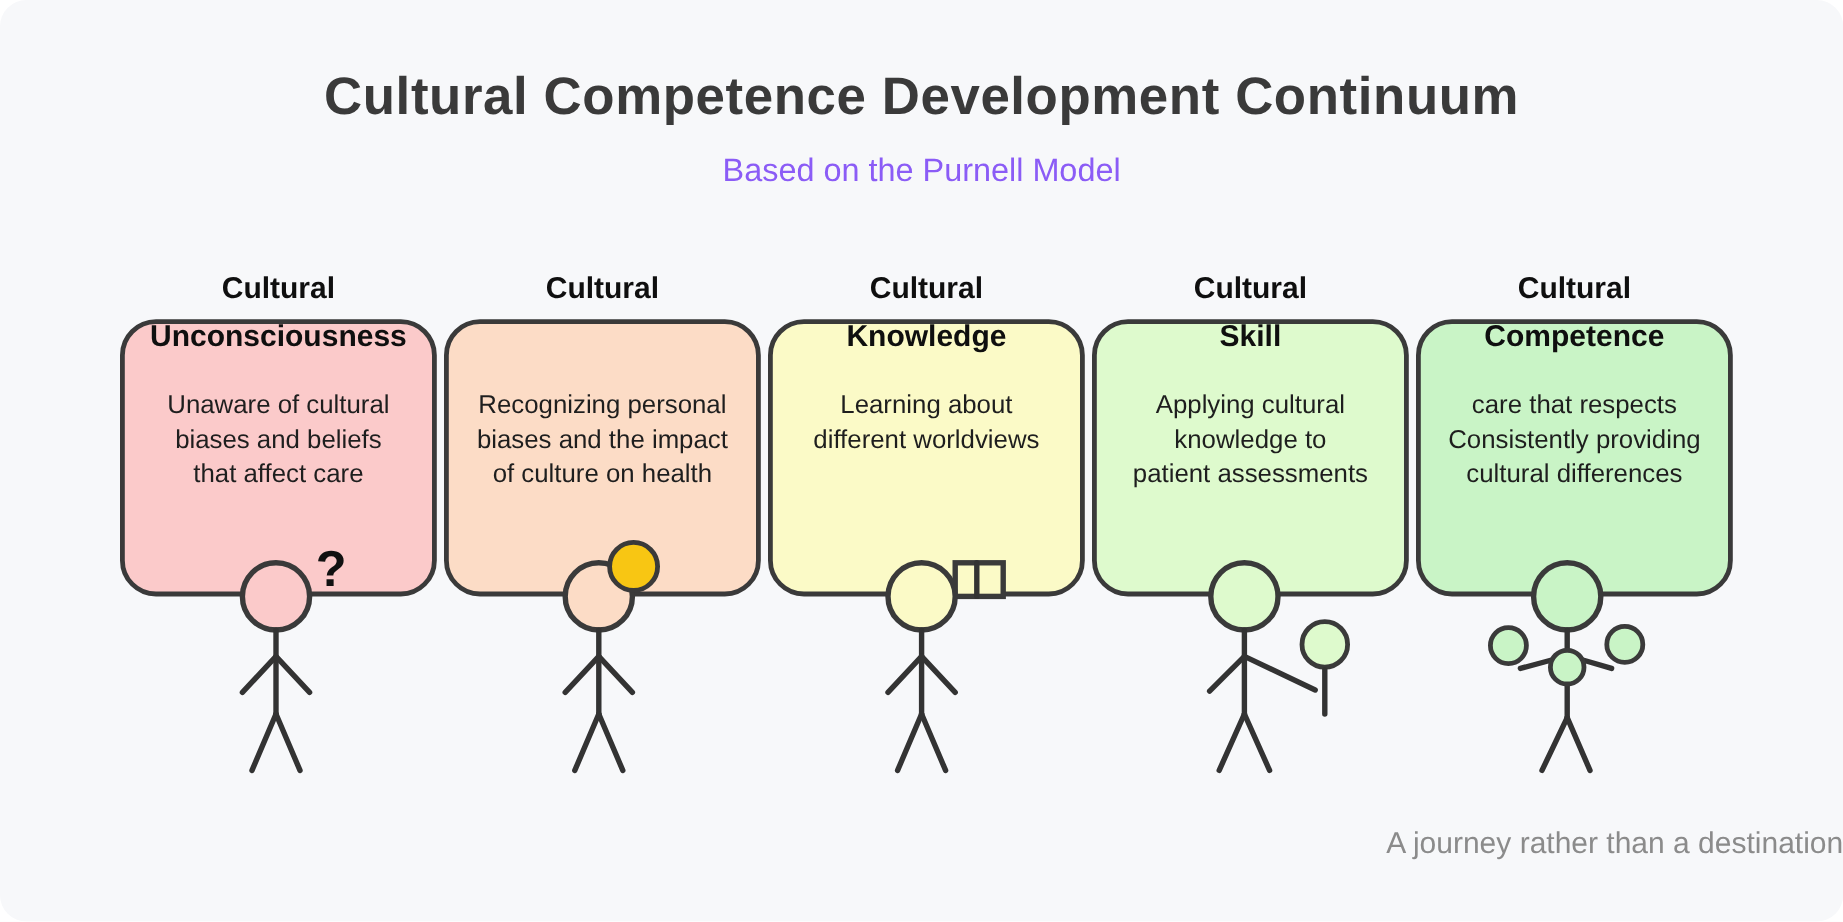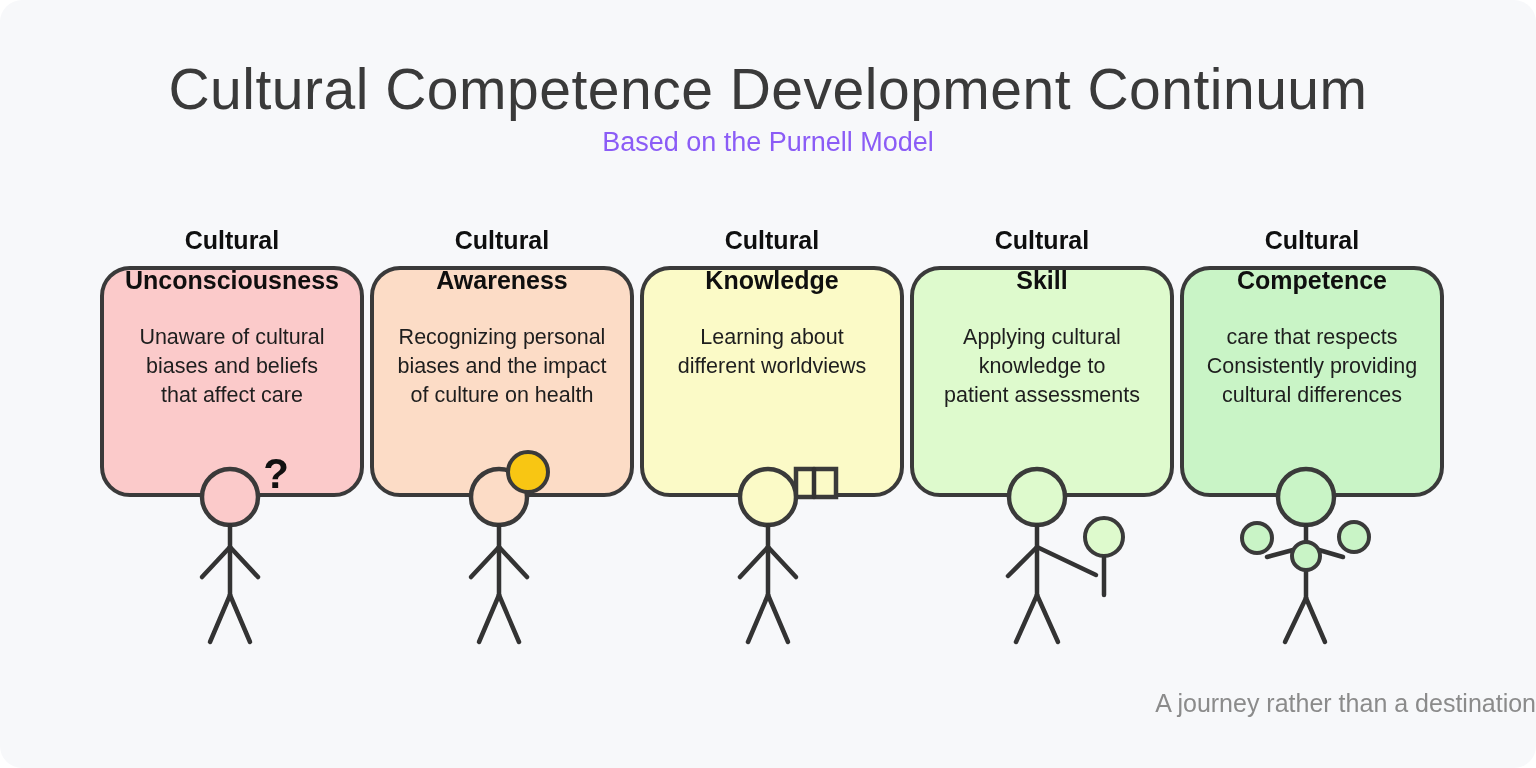--- a/index.html
+++ b/index.html
@@ -3,21 +3,21 @@
 <meta charset="utf-8">
 <style>
   * { margin:0; padding:0; box-sizing:border-box; }
   html,body { background:#ffffff; font-family:"Liberation Sans", sans-serif; }
   .canvas {
     position:relative; width:1536px; height:768px;
     background:#f7f8fa; border-radius:22px; overflow:hidden;
   }
   .main-title {
     position:absolute; top:56px; left:0; width:100%;
-    text-align:center; font-size:57px; font-weight:normal; color:#3a3a3a;
+    text-align:center; font-size:44px; font-weight:bold; color:#3a3a3a;
     letter-spacing:0.5px;
   }
   .subtitle {
     position:absolute; top:127px; left:0; width:100%;
     text-align:center; font-size:27px; color:#8b5cf6;
   }
   .stages {
     position:absolute; left:97px; top:222px; width:1350px; height:428px;
     display:flex;
   }
@@ -84,21 +84,20 @@
         <line x1="133" y1="107" x2="161" y2="137"></line>
         <line x1="133" y1="155" x2="113" y2="202"></line>
         <line x1="133" y1="155" x2="153" y2="202"></line>
         <text class="qmark" x="179" y="48">?</text>
       </svg>
     </div>
 
     <div class="stage" style="--box-color: #fcdcc6;">
       <div class="stage-label">
         <div>Cultural</div>
-        <div>Awareness</div>
       </div>
       <div class="box">
         <div class="desc">
           <div>Recognizing personal</div>
           <div>biases and the impact</div>
           <div>of culture on health</div>
         </div>
       </div>
       <svg class="figure" width="270" height="210" viewBox="0 0 270 210">
         <circle class="head" cx="132" cy="57" r="28"></circle>

